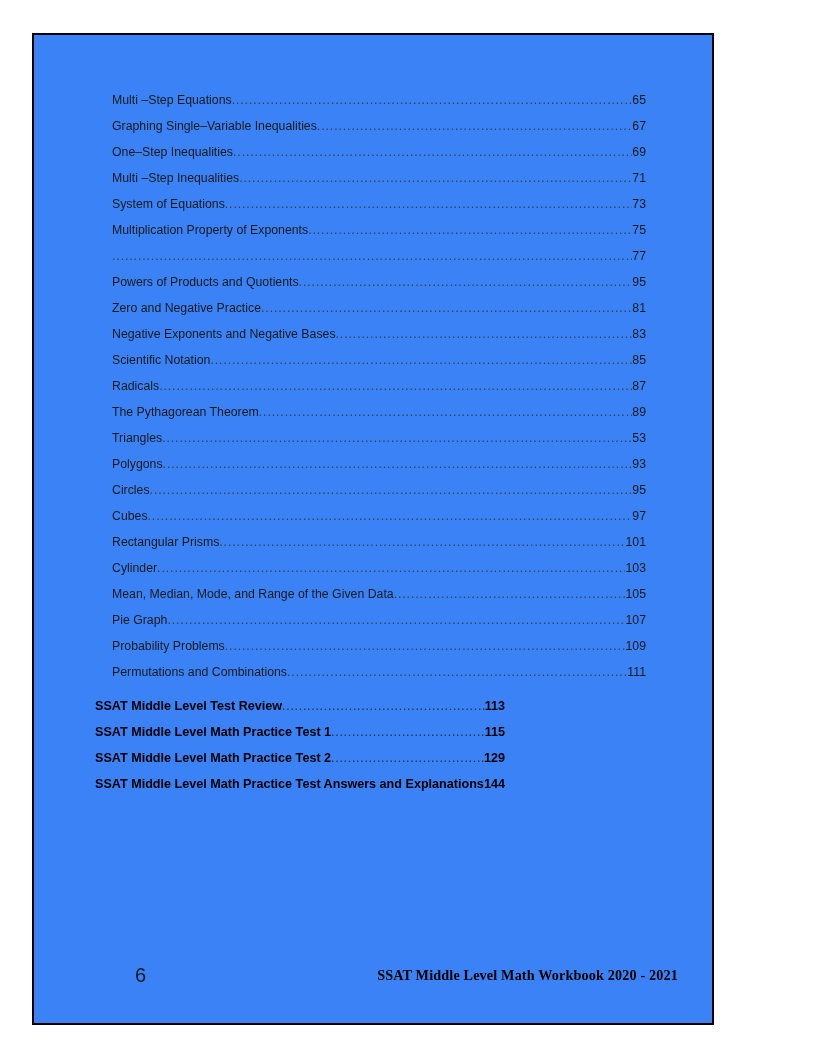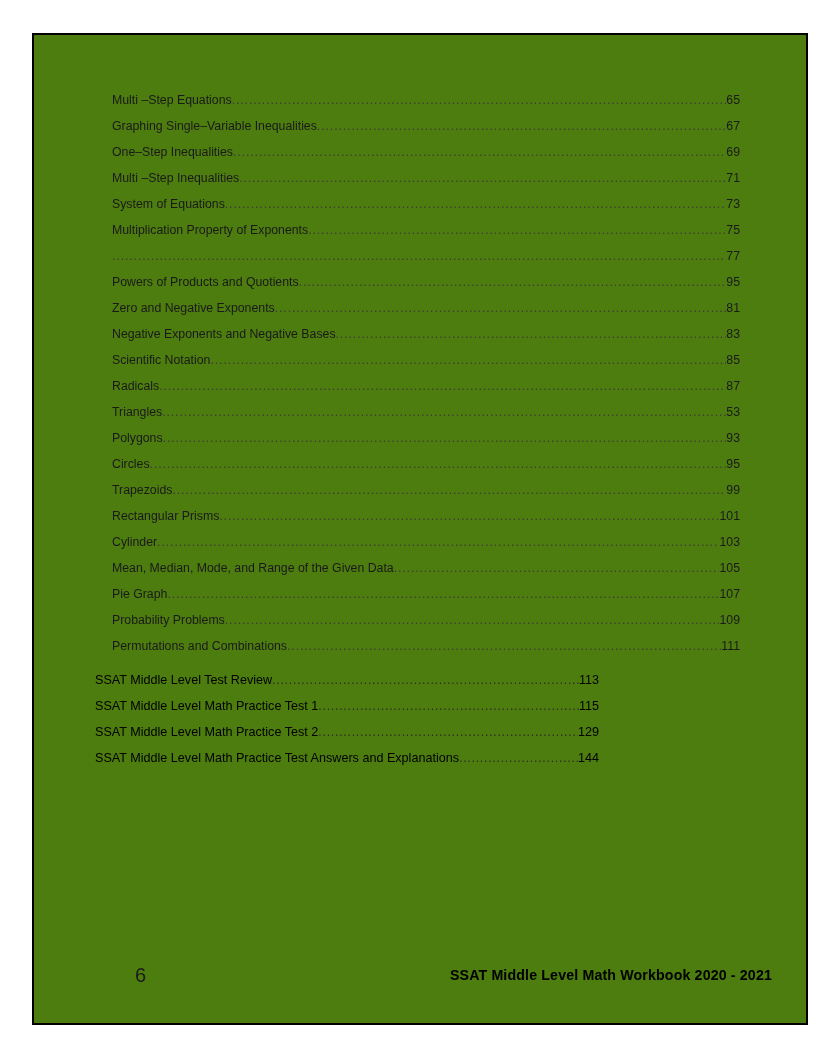--- a/index.html
+++ b/index.html
@@ -13,25 +13,25 @@
     font-family: "Liberation Sans", sans-serif;
     color: #000000;
     overflow: hidden;
   }
 
   
   #page-sheet {
     position: absolute;
     left: 32px;
     top: 33px;
-    width: 776px;
+    width: 682px;
     height: 992px;
     border: 2px solid #000000;
     box-sizing: border-box;
-    background: #4d7c0f;
+    background: #3b82f6;
   }
 
   
   #toc {
     position: absolute;
     left: 0;
     top: 0;
     right: 0;
   }
 
@@ -49,21 +49,21 @@
   
   .toc-entry.level-2 {
     margin-left: 78px;   
     margin-right: 66px;  
   }
 
   
   .toc-entry.level-1 {
     margin-left: 61px;   
     margin-right: 207px; 
-    font-weight: normal;
+    font-weight: bold;
     font-size: 12.6px;
     color: #000000;
   }
 
   .toc-title {
     flex: 0 0 auto;
   }
 
   .toc-leader {
     flex: 1 1 auto;
@@ -116,20 +116,21 @@
   }
   #footer-book-title {
     position: absolute;
     right: 34px;   
     bottom: 2px;
     font-size: 14.2px;
     line-height: 20px;
     font-weight: bold;
     letter-spacing: 0.15px;
     color: #000000;
+    font-family: Liberation Serif, serif;
   }
 </style>
 </head>
 <body>
 
 <div id="page-sheet">
 
   <div id="toc" style="top: 52px;">
     <div id="toc-level-2-list">
         <div class="toc-entry level-2">
@@ -165,58 +166,63 @@
         <div class="toc-entry level-2">
           <span class="toc-leader"></span>
           <span class="toc-page">77</span>
         </div>
         <div class="toc-entry level-2">
           <span class="toc-title">Powers of Products and Quotients</span>
           <span class="toc-leader"></span>
           <span class="toc-page">95</span>
         </div>
         <div class="toc-entry level-2">
-          <span class="toc-title">Zero and Negative Exponents</span>
+          <span class="toc-title">Zero and Negative Practice</span>
           <span class="toc-leader"></span>
           <span class="toc-page">81</span>
         </div>
         <div class="toc-entry level-2">
           <span class="toc-title">Negative Exponents and Negative Bases</span>
           <span class="toc-leader"></span>
           <span class="toc-page">83</span>
         </div>
         <div class="toc-entry level-2">
           <span class="toc-title">Scientific Notation</span>
           <span class="toc-leader"></span>
           <span class="toc-page">85</span>
         </div>
         <div class="toc-entry level-2">
           <span class="toc-title">Radicals</span>
           <span class="toc-leader"></span>
           <span class="toc-page">87</span>
         </div>
         <div class="toc-entry level-2">
+          <span class="toc-title">The Pythagorean Theorem</span>
+          <span class="toc-leader"></span>
+          <span class="toc-page">89</span>
+        </div>
+        <div class="toc-entry level-2">
           <span class="toc-title">Triangles</span>
           <span class="toc-leader"></span>
           <span class="toc-page">53</span>
         </div>
         <div class="toc-entry level-2">
           <span class="toc-title">Polygons</span>
           <span class="toc-leader"></span>
           <span class="toc-page">93</span>
         </div>
         <div class="toc-entry level-2">
           <span class="toc-title">Circles</span>
           <span class="toc-leader"></span>
           <span class="toc-page">95</span>
         </div>
         <div class="toc-entry level-2">
-          <span class="toc-title">Trapezoids</span>
-          <span class="toc-leader"></span>
-          <span class="toc-page">99</span>
+          <span class="toc-title">Cubes</span>
+          <span class="toc-leader"></span>
+          <span class="toc-page">97</span>
         </div>
         <div class="toc-entry level-2">
           <span class="toc-title">Rectangular Prisms</span>
           <span class="toc-leader"></span>
           <span class="toc-page">101</span>
         </div>
         <div class="toc-entry level-2">
           <span class="toc-title">Cylinder</span>
           <span class="toc-leader"></span>
           <span class="toc-page">103</span>

